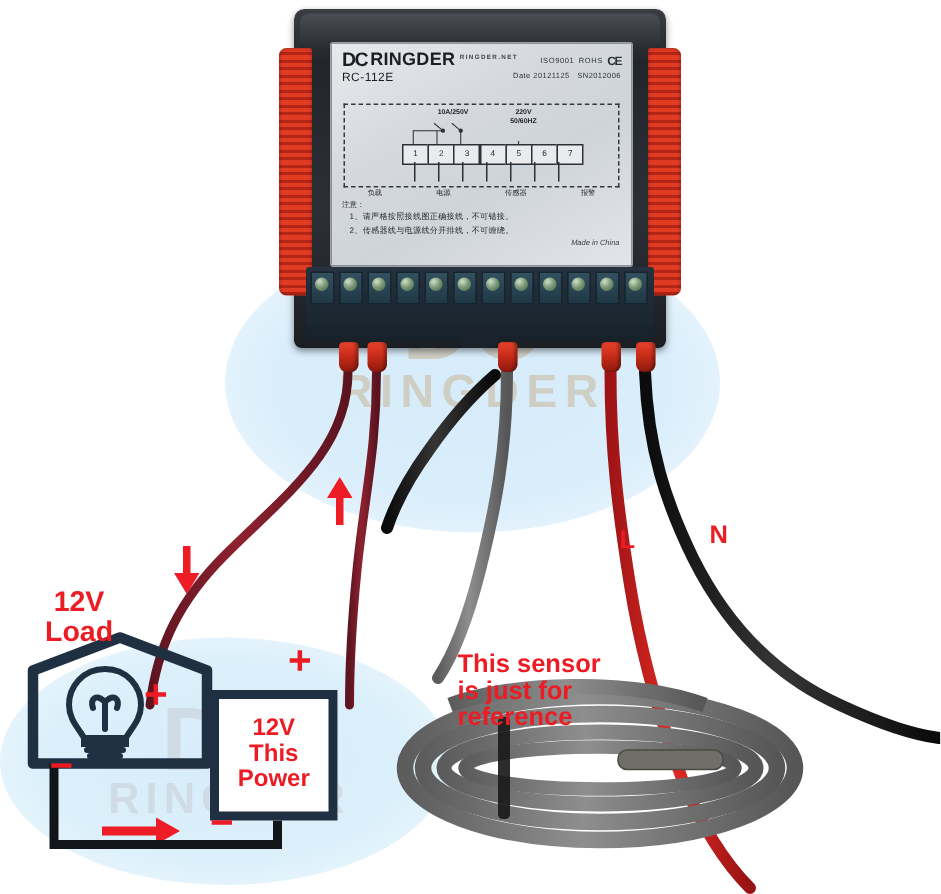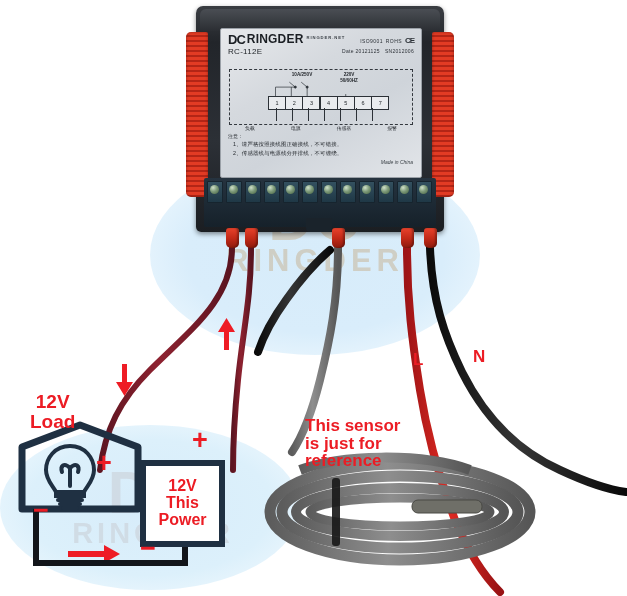--- a/index.html
+++ b/index.html
@@ -219,21 +219,21 @@
     z-index: 22;
     box-shadow: inset -2px 0 2px rgba(0,0,0,.3);
   }
 
   
   .ann {
     color: #ec1c24; font-weight: bold;
     z-index: 40; line-height: 1.04;
   }
   #ann-12v-load { left: 30px; top: 392px; font-size: 19px; text-align: center; }
-  #ann-sensor   { left: 305px; top: 417px; font-size: 17px; }
+  #ann-sensor   { left: 305px; top: 434px; font-size: 17px; }
   #ann-acps     { left: 408px; top: 394px; font-size: 16px; }
   #ann-L        { left: 413px; top: 351px; font-size: 17px; }
   #ann-N        { left: 473px; top: 348px; font-size: 17px; }
 
   #ps-box {
     left: 140px; top: 460px;
     width: 73px; height: 75px;
     background: #ffffff;
     border: 6px solid #1f3042;
     z-index: 31;

